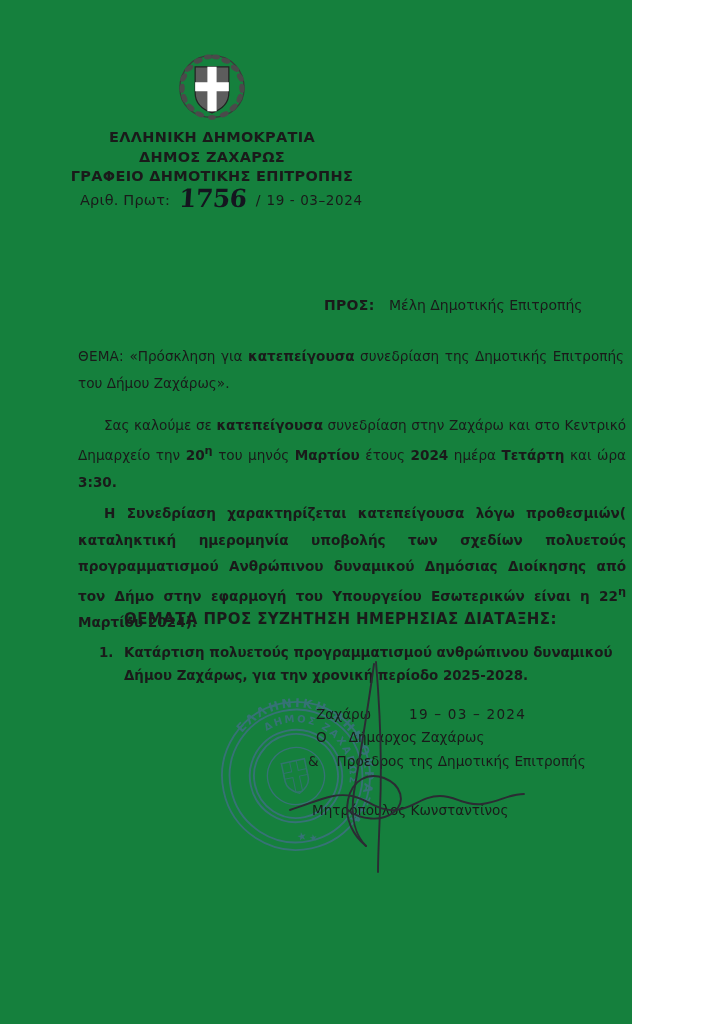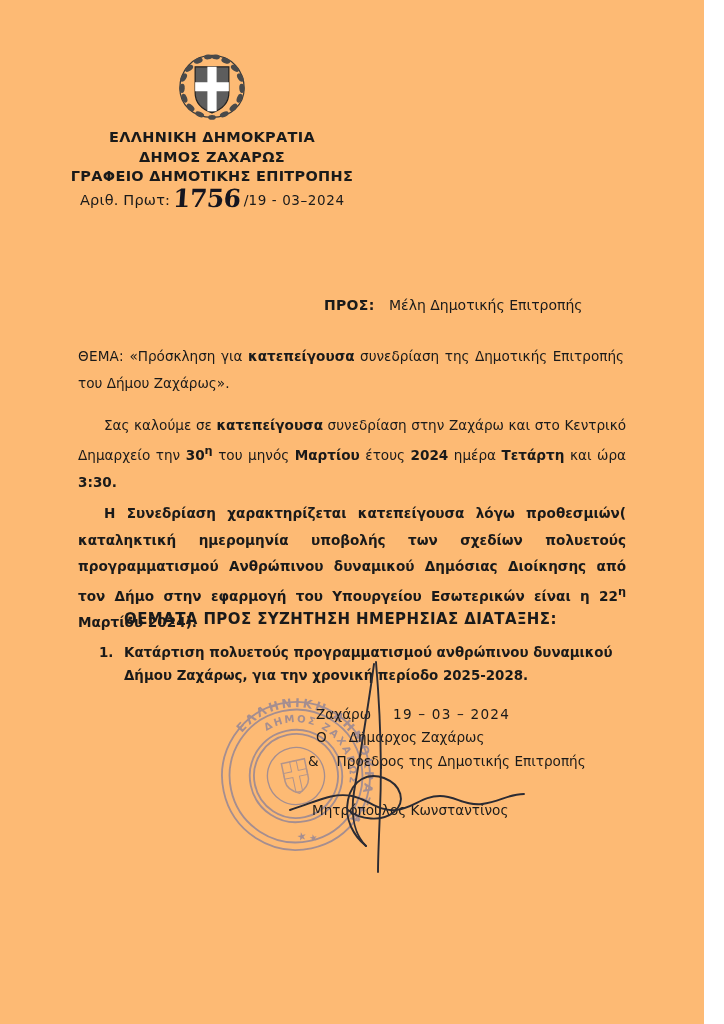--- a/index.html
+++ b/index.html
@@ -7,23 +7,23 @@
     margin: 0;
     padding: 0;
     background: #ffffff;
   }
   body {
     font-family: "DejaVu Sans", "Liberation Sans", sans-serif;
     color: #1a1a1a;
   }
   #page {
     position: relative;
-    width: 704px;
+    width: 632px;
     height: 1024px;
-    background: #fdba74;
+    background: #15803d;
     overflow: hidden;
   }
 
   
   .letterhead {
     position: absolute;
     left: 62px;
     top: 50px;
     width: 300px;
     text-align: center;
@@ -47,20 +47,21 @@
 
   
   .protocol {
     position: absolute;
     left: 80px;
     top: 182px;
     font-size: 14.5px;
     white-space: nowrap;
     display: flex;
     align-items: baseline;
+    gap: 6px;
   }
   .protocol .label { letter-spacing: 0.2px; }
   .protocol .handwritten {
     font-family: "DejaVu Serif", "Liberation Serif", serif;
     font-size: 25px;
     font-weight: bold;
     letter-spacing: -0.5px;
     color: #15151f;
     position: relative;
     top: 2px;
@@ -148,21 +149,21 @@
   .sig-block {
     position: absolute;
     left: 316px;
     top: 703px;
     font-size: 13.6px;
     line-height: 1.72;
     white-space: nowrap;
     z-index: 3;
   }
   .sig-place { margin-left: 0; }
-  .sig-place .sp-date { margin-left: 22px; letter-spacing: 1.2px; text-align: center; }
+  .sig-place .sp-date { margin-left: 38px; letter-spacing: 1.2px; text-align: center; }
   .sig-role1 { }
   .sig-role1 .o-art { margin-right: 22px; }
   .sig-role2 { margin-left: -8px; }
   .sig-role2 .amp { margin-right: 18px; }
   .sig-name {
     margin-top: 26px;
     margin-left: -4px;
     font-size: 13.6px;
   }
 
@@ -240,21 +241,21 @@
   <div class="recipient">
     <span class="r-label">ΠΡΟΣ:</span>
     <span>Μέλη Δημοτικής Επιτροπής</span>
   </div>
 
   <div class="subject">
     <span class="s-label">ΘΕΜΑ:</span>
     <span>«Πρόσκληση για </span><b>κατεπείγουσα</b><span>  συνεδρίαση της Δημοτικής  Επιτροπής του Δήμου Ζαχάρως».</span>
   </div>
 
-  <div class="para para-invite"><span>Σας καλούμε σε </span><b>κατεπείγουσα</b><span> συνεδρίαση στην Ζαχάρω και στο Κεντρικό Δημαρχείο την </span><b>30</b><b><sup>η</sup></b><span> του μηνός </span><b>Μαρτίου</b><span> έτους </span><b>2024</b><span> ημέρα </span><b>Τετάρτη</b><span>  και ώρα </span><b>3:30.</b></div>
+  <div class="para para-invite"><span>Σας καλούμε σε </span><b>κατεπείγουσα</b><span> συνεδρίαση στην Ζαχάρω και στο Κεντρικό Δημαρχείο την </span><b>20</b><b><sup>η</sup></b><span> του μηνός </span><b>Μαρτίου</b><span> έτους </span><b>2024</b><span> ημέρα </span><b>Τετάρτη</b><span>  και ώρα </span><b>3:30.</b></div>
 
   <div class="para para-urgent"><span>Η Συνεδρίαση χαρακτηρίζεται κατεπείγουσα λόγω προθεσμιών( καταληκτική ημερομηνία υποβολής των σχεδίων πολυετούς προγραμματισμού Ανθρώπινου δυναμικού Δημόσιας Διοίκησης από τον Δήμο στην εφαρμογή του Υπουργείου Εσωτερικών είναι η </span><span>22</span><sup>η</sup><span> Μαρτίου 2024).</span></div>
 
   <div class="agenda-heading">ΘΕΜΑΤΑ  ΠΡΟΣ  ΣΥΖΗΤΗΣΗ  ΗΜΕΡΗΣΙΑΣ ΔΙΑΤΑΞΗΣ:</div>
   <ol class="agenda-list">
     <li>Κατάρτιση πολυετούς προγραμματισμού ανθρώπινου δυναμικού Δήμου Ζαχάρως, για την χρονική περίοδο 2025-2028.</li>
   </ol>
 
   <svg class="stamp" viewBox="0 0 200 200">
     <defs>

